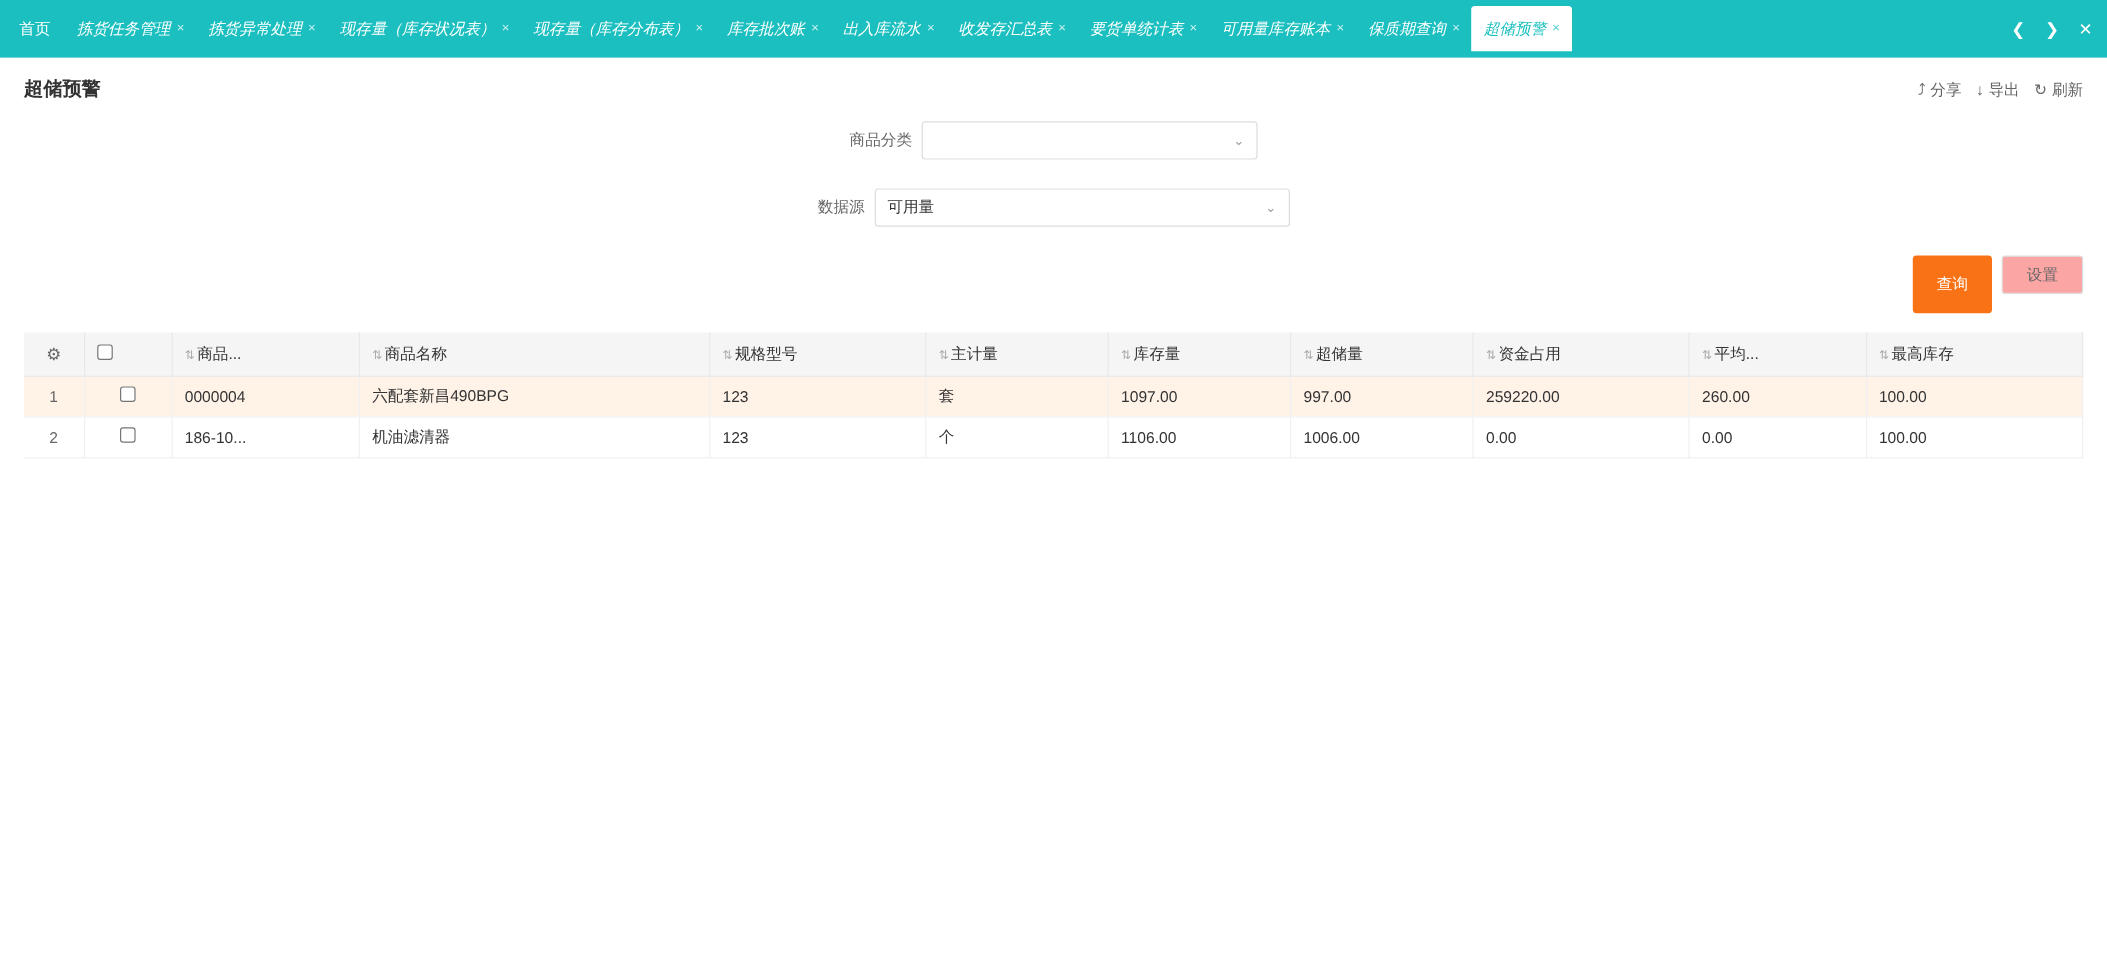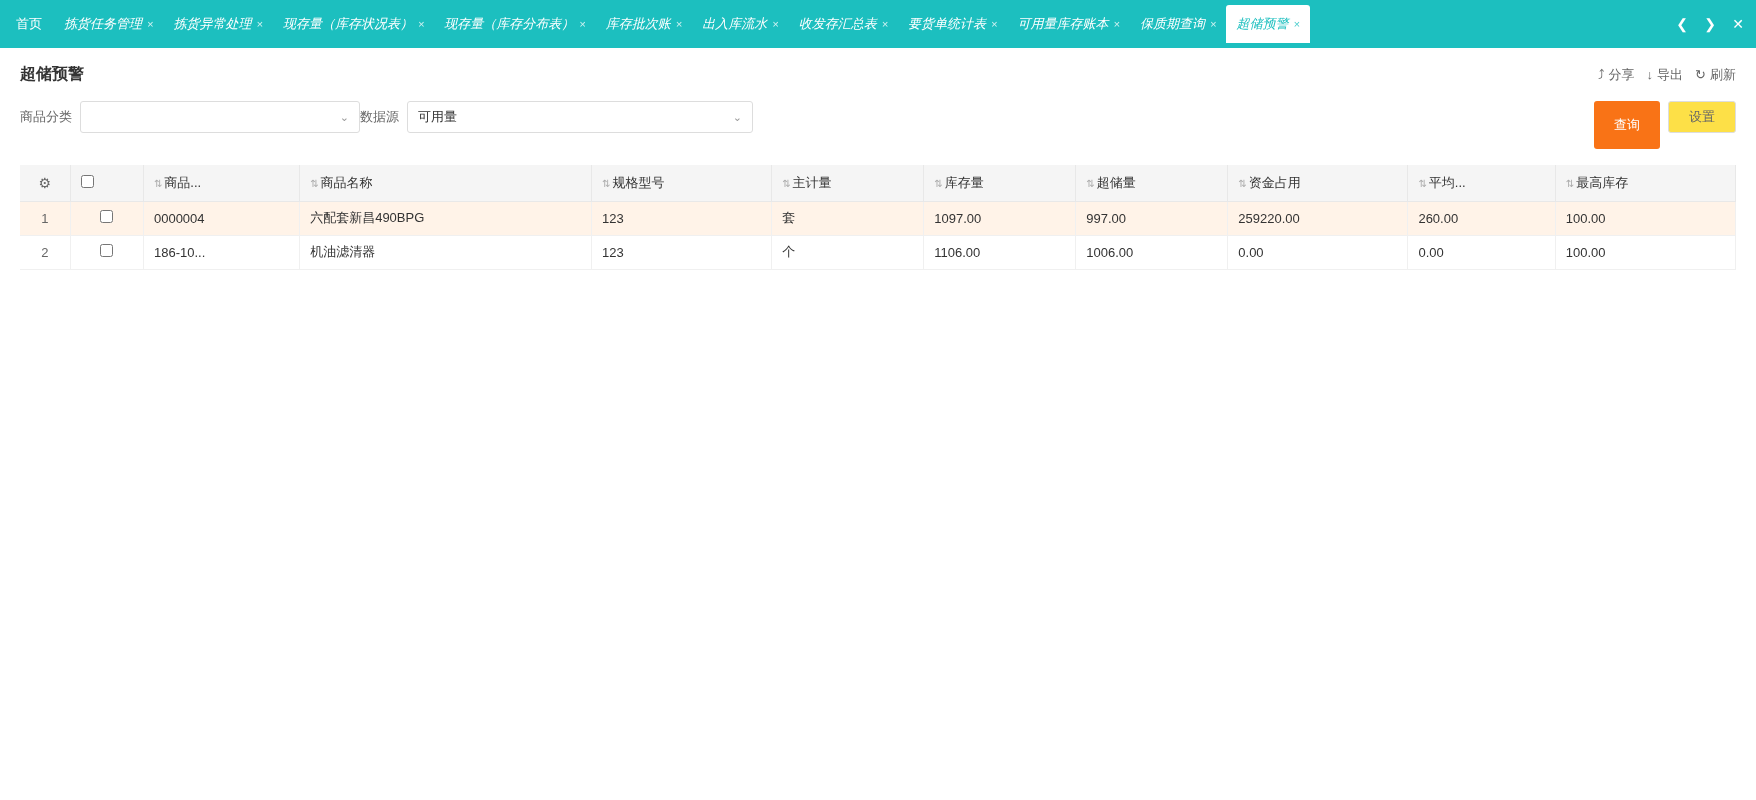--- a/index.html
+++ b/index.html
@@ -86,22 +86,24 @@
       align-items: center;
       gap: 4px;
       color: #666;
       font-size: 13px;
       cursor: pointer;
     }
 
     
     .filter-row {
       display: flex;
-      align-items: flex-start;
+      align-items: center;
+      gap: 24px;
       margin-bottom: 16px;
+      flex-direction: column;
     }
     .filter-item {
       display: flex;
       align-items: center;
       gap: 8px;
     }
     .filter-label {
       color: #666;
       font-size: 13px;
       white-space: nowrap;
@@ -134,21 +136,21 @@
       background: #f97316;
       color: #fff;
       border: none;
       border-radius: 3px;
       padding: 0 20px;
       height: 48px;
       cursor: pointer;
       font-size: 13px;
     }
     .btn-settings {
-      background: #fde047;
+      background: #fca5a5;
       color: #666;
       border: 1px solid #ddd;
       border-radius: 3px;
       padding: 0 20px;
       height: 32px;
       cursor: pointer;
       font-size: 13px;
     }
 
     

